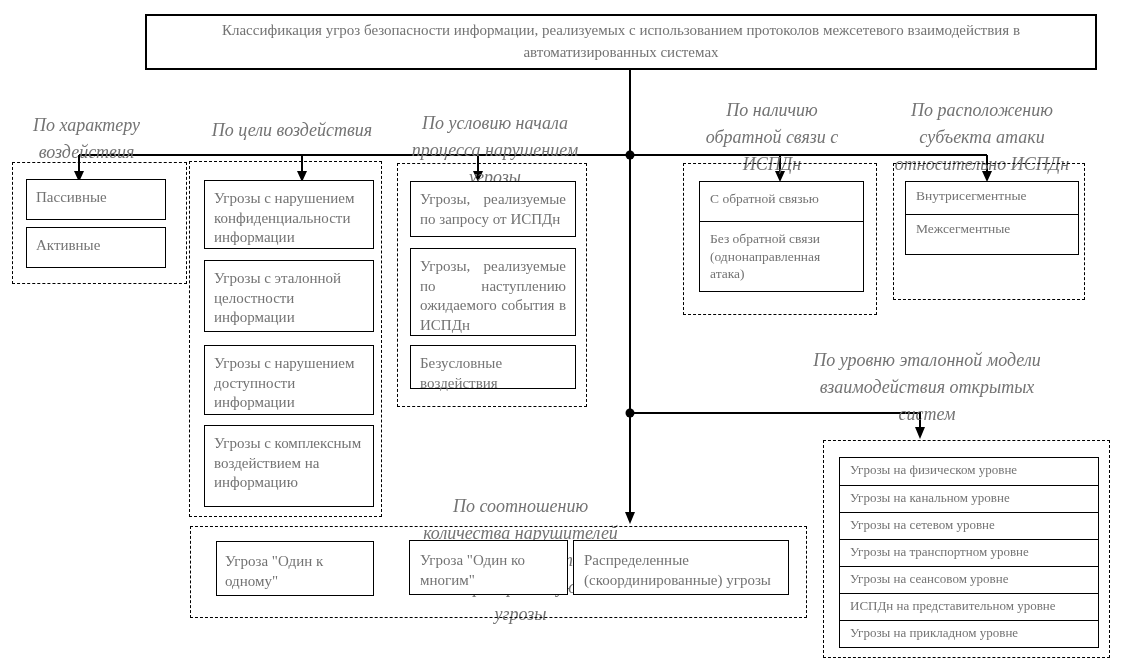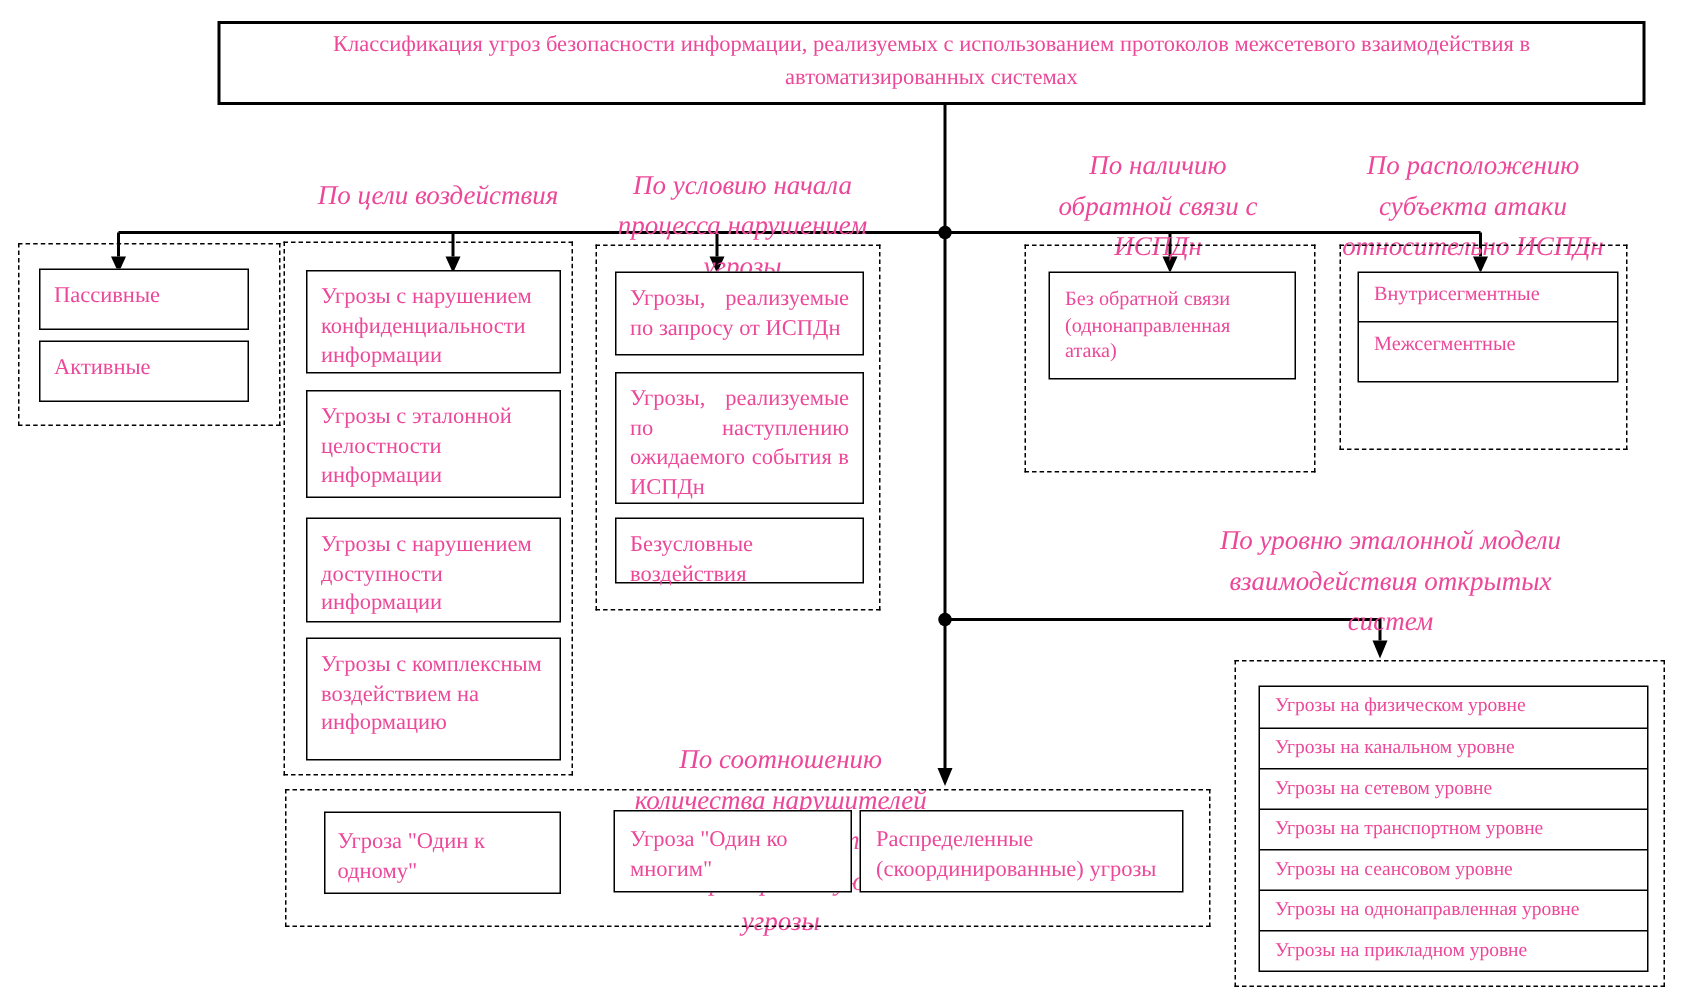--- a/index.html
+++ b/index.html
@@ -1,18 +1,18 @@
 <!DOCTYPE html>
 <html><head>
 <meta charset="utf-8">
 <style>
   html,body{margin:0;padding:0;background:#ffffff;}
   .canvas{
     position:relative;width:1123px;height:672px;background:#ffffff;
-    font-family:"Liberation Serif","DejaVu Serif",serif;color:#ec4899;
+    font-family:"Liberation Serif","DejaVu Serif",serif;color:#737373;
     overflow:hidden;
   }
   .connectors{position:absolute;left:0;top:0;width:1123px;height:672px;pointer-events:none;}
   .titlebox{
     position:absolute;left:145px;top:14px;width:952px;height:56px;
     border:2px solid #000;box-sizing:border-box;
     display:flex;align-items:center;justify-content:center;
     text-align:center;font-size:15px;line-height:1.45;padding:0 38px;
   }
   .catlabel{
@@ -63,20 +63,21 @@
       <polygon points="473,171 483,171 478,182"></polygon>
       <polygon points="775,171 785,171 780,182"></polygon>
       <polygon points="982,171 992,171 987,182"></polygon>
       <polygon points="625,512 635,512 630,524"></polygon>
       <polygon points="915,427 925,427 920,439"></polygon>
     </g>
   </svg>
 
   <div class="titlebox">Классификация угроз безопасности информации, реализуемых  с использованием протоколов межсетевого взаимодействия в автоматизированных системах</div>
 
+  <div class="catlabel" style="left:14px;top:112px;width:145px;">По характеру воздействия</div>
   <div class="catlabel" style="left:211px;top:117px;width:162px;">По цели воздействия</div>
   <div class="catlabel" style="left:396px;top:110px;width:198px;">По условию начала процесса нарушением угрозы</div>
   <div class="catlabel" style="left:693px;top:97px;width:158px;">По наличию обратной связи с ИСПДн</div>
   <div class="catlabel" style="left:878px;top:97px;width:208px;">По расположению субъекта атаки относительно ИСПДн</div>
   <div class="catlabel" style="left:808px;top:347px;width:238px;">По уровню  эталонной модели взаимодействия открытых систем</div>
   <div class="catlabel" style="left:418px;top:453px;width:205px;margin-top:40px;">По соотношению  количества нарушителей и хостов, относительно которых реализуются угрозы</div>
 
   <div class="dashed" style="left:12px;top:162px;width:175px;height:122px;">
     <div class="node" style="left:13px;top:16px;width:140px;height:41px;">Пассивные</div>
     <div class="node" style="left:13px;top:64px;width:140px;height:41px;">Активные</div>
@@ -90,39 +91,40 @@
   </div>
 
   <div class="dashed" style="left:397px;top:163px;width:190px;height:244px;">
     <div class="node justify" style="left:12px;top:17px;width:166px;height:56px;">Угрозы,  реализуемые  по запросу от ИСПДн</div>
     <div class="node justify" style="left:12px;top:84px;width:166px;height:88px;">Угрозы,  реализуемые по  наступлению ожидаемого  события  в ИСПДн</div>
     <div class="node" style="left:12px;top:181px;width:166px;height:44px;">Безусловные воздействия</div>
   </div>
 
   <div class="dashed" style="left:683px;top:163px;width:194px;height:152px;">
     <div class="stack" style="left:15px;top:17px;width:165px;">
+      <div class="cell" style="height:39px;">С обратной связью</div>
       <div class="cell" style="height:70px;">Без обратной связи (однонаправленная атака)</div>
     </div>
   </div>
 
   <div class="dashed" style="left:893px;top:163px;width:192px;height:137px;">
     <div class="stack" style="left:11px;top:17px;width:174px;">
       <div class="cell slim" style="height:32px;">Внутрисегментные</div>
       <div class="cell slim" style="height:40px;">Межсегментные</div>
     </div>
   </div>
 
   <div class="dashed" style="left:823px;top:440px;width:287px;height:218px;">
     <div class="stack" style="left:15px;top:16px;width:260px;">
       <div class="cell osicell">Угрозы на физическом уровне</div>
       <div class="cell osicell">Угрозы на канальном уровне</div>
       <div class="cell osicell">Угрозы на сетевом уровне</div>
       <div class="cell osicell">Угрозы на транспортном уровне</div>
       <div class="cell osicell">Угрозы на сеансовом уровне</div>
-      <div class="cell osicell">Угрозы на однонаправленная  уровне</div>
+      <div class="cell osicell">ИСПДн на представительном  уровне</div>
       <div class="cell osicell">Угрозы на прикладном уровне</div>
     </div>
   </div>
 
   <div class="dashed" style="left:190px;top:526px;width:617px;height:92px;">
     <div class="node" style="left:25px;top:14px;width:158px;height:55px;padding:10px 8px;">Угроза "Один к одному"</div>
     <div class="node" style="left:218px;top:13px;width:159px;height:55px;padding:10px 10px;">Угроза "Один ко многим"</div>
     <div class="node" style="left:382px;top:13px;width:216px;height:55px;padding:10px 10px;">Распределенные (скоординированные) угрозы</div>
   </div>
 

